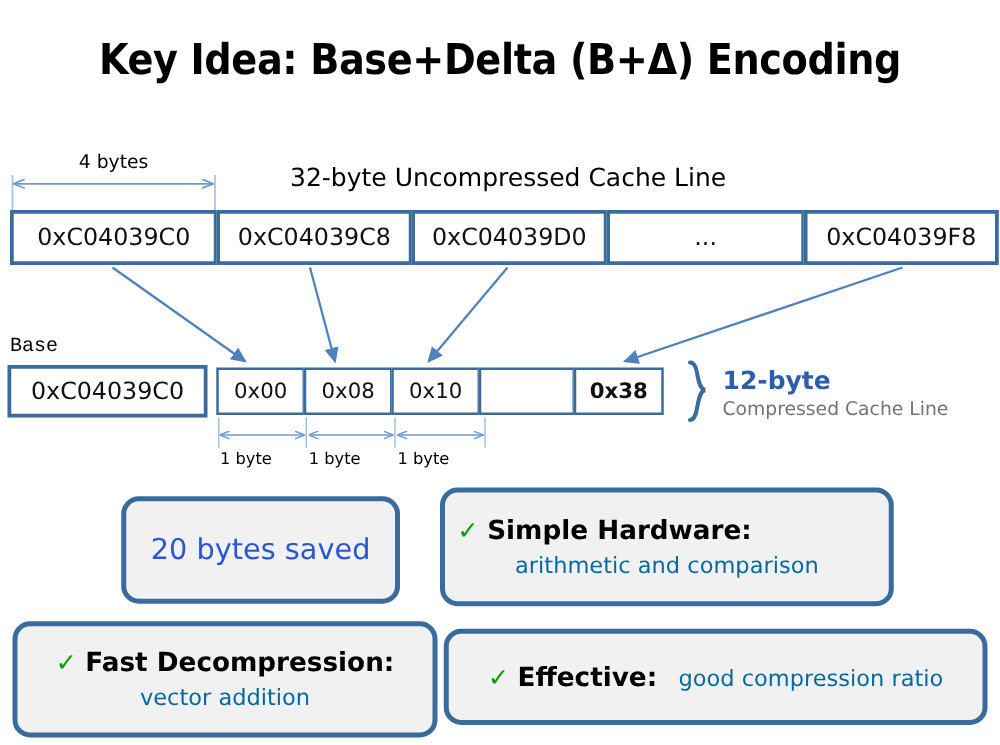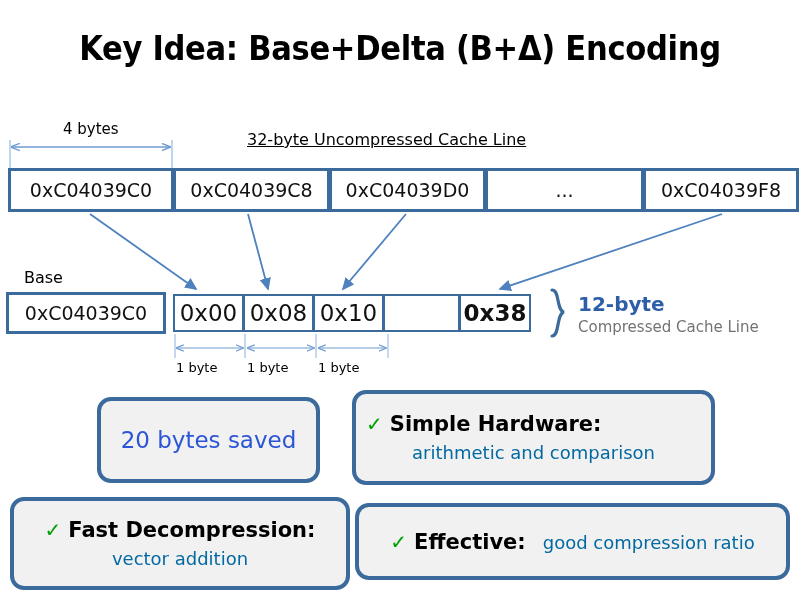--- a/index.html
+++ b/index.html
@@ -26,21 +26,21 @@
     border:3px solid #3B6A9C;
     display:flex;align-items:center;justify-content:center;
     font-size:19px;color:#111111;
   }
   .cl-cell + .cl-cell{margin-left:-1px;}
 
   .dl-cell{
     box-sizing:border-box;background:#ffffff;
     border:2px solid #3B6A9C;
     display:flex;align-items:center;justify-content:center;
-    font-size:23px;color:#111111;
+    font-size:17px;color:#111111;
   }
   .dl-cell + .dl-cell{margin-left:-1px;}
 
   .base-box{
     position:absolute;box-sizing:border-box;background:#ffffff;
     border:3px solid #3B6A9C;
     display:flex;align-items:center;justify-content:center;
     font-size:19px;color:#111111;
   }
 
@@ -64,31 +64,31 @@
 </style>
 </head>
 <body>
 
 <div class="stage">
 
   <div id="slide-title">Key Idea: Base+Delta (B+Δ) Encoding</div>
 
   <div class="lbl" style="left:63px;top:120px;font-size:15px;">4 bytes</div>
 
-  <div class="lbl" style="left:247px;top:130px;font-size:16px;text-decoration:underline;">32-byte Uncompressed Cache Line</div>
+  <div class="lbl" style="left:232px;top:130px;font-size:20px;">32-byte Uncompressed Cache Line</div>
 
   <div class="cl-row" style="left:8px;top:168px;">
     <div class="cl-cell" style="width:166px;height:44px;">0xC04039C0</div>
     <div class="cl-cell" style="width:157px;height:44px;">0xC04039C8</div>
     <div class="cl-cell" style="width:157px;height:44px;">0xC04039D0</div>
     <div class="cl-cell" style="width:159px;height:44px;">...</div>
     <div class="cl-cell" style="width:156px;height:44px;">0xC04039F8</div>
   </div>
 
-  <div class="lbl" style="left:24px;top:268px;font-size:16px;">Base</div>
+  <div class="lbl" style="left:8px;top:268px;font-size:16px;font-family:Liberation Mono, monospace;">Base</div>
 
   <div class="base-box" style="left:6px;top:292px;width:160px;height:42px;">0xC04039C0</div>
 
   <div class="cl-row" style="left:173px;top:294px;">
     <div class="dl-cell" style="width:71px;height:38px;">0x00</div>
     <div class="dl-cell" style="width:71px;height:38px;">0x08</div>
     <div class="dl-cell" style="width:71px;height:38px;">0x10</div>
     <div class="dl-cell" style="width:77px;height:38px;"></div>
     <div class="dl-cell" style="width:72px;height:38px;font-weight:bold;">0x38</div>
   </div>

